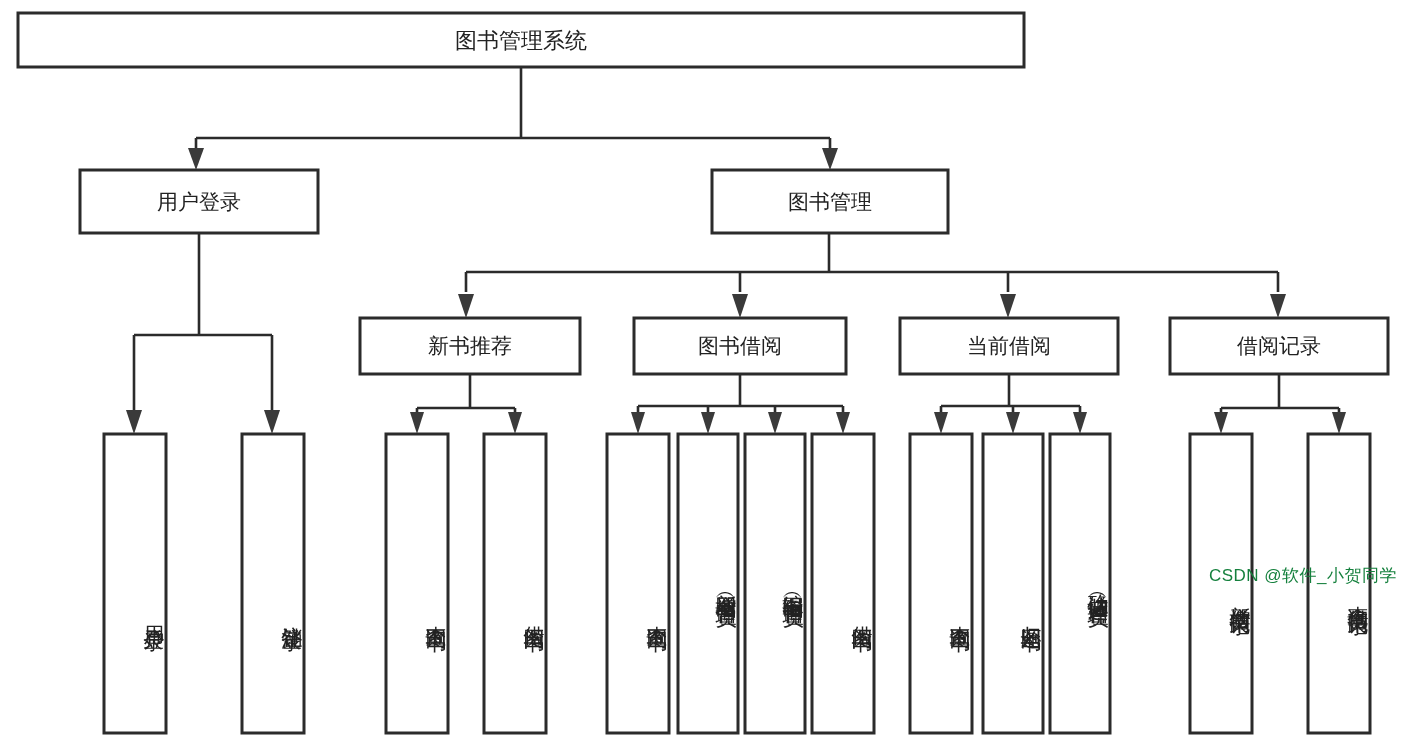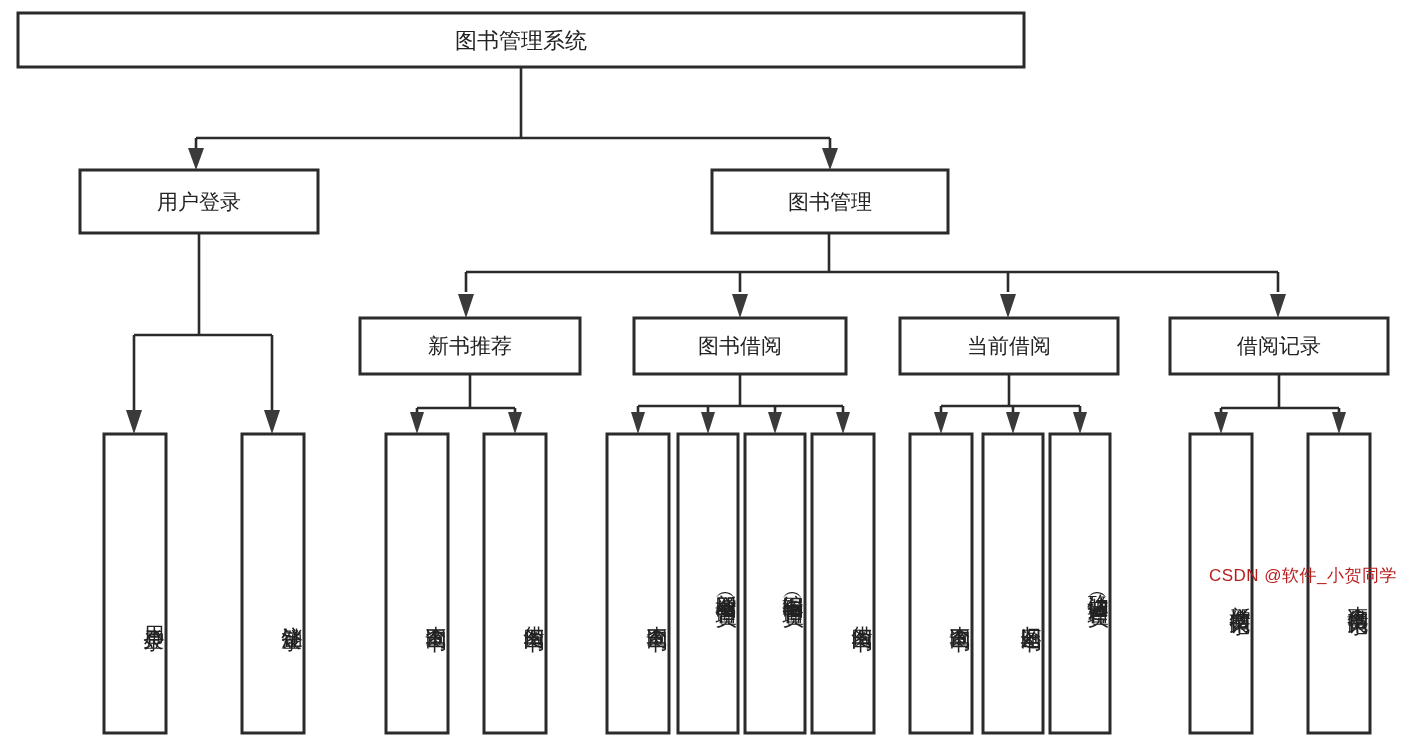--- a/index.html
+++ b/index.html
@@ -72,21 +72,21 @@
     justify-content: center;
     white-space: nowrap;
     pointer-events: none;
   }
   .watermark {
     position: absolute;
     right: 8px;
     bottom: 4px;
     font-family: "Liberation Sans", "DejaVu Sans", sans-serif;
     font-size: 17px;
-    color: #b91c1c;
+    color: #15803d;
     letter-spacing: 0.5px;
     white-space: nowrap;
   }
 </style>
 </head>
 <body>
 
 <div id="diagram-root">
 
   <svg id="chart-svg" viewBox="0 0 1405 747">

